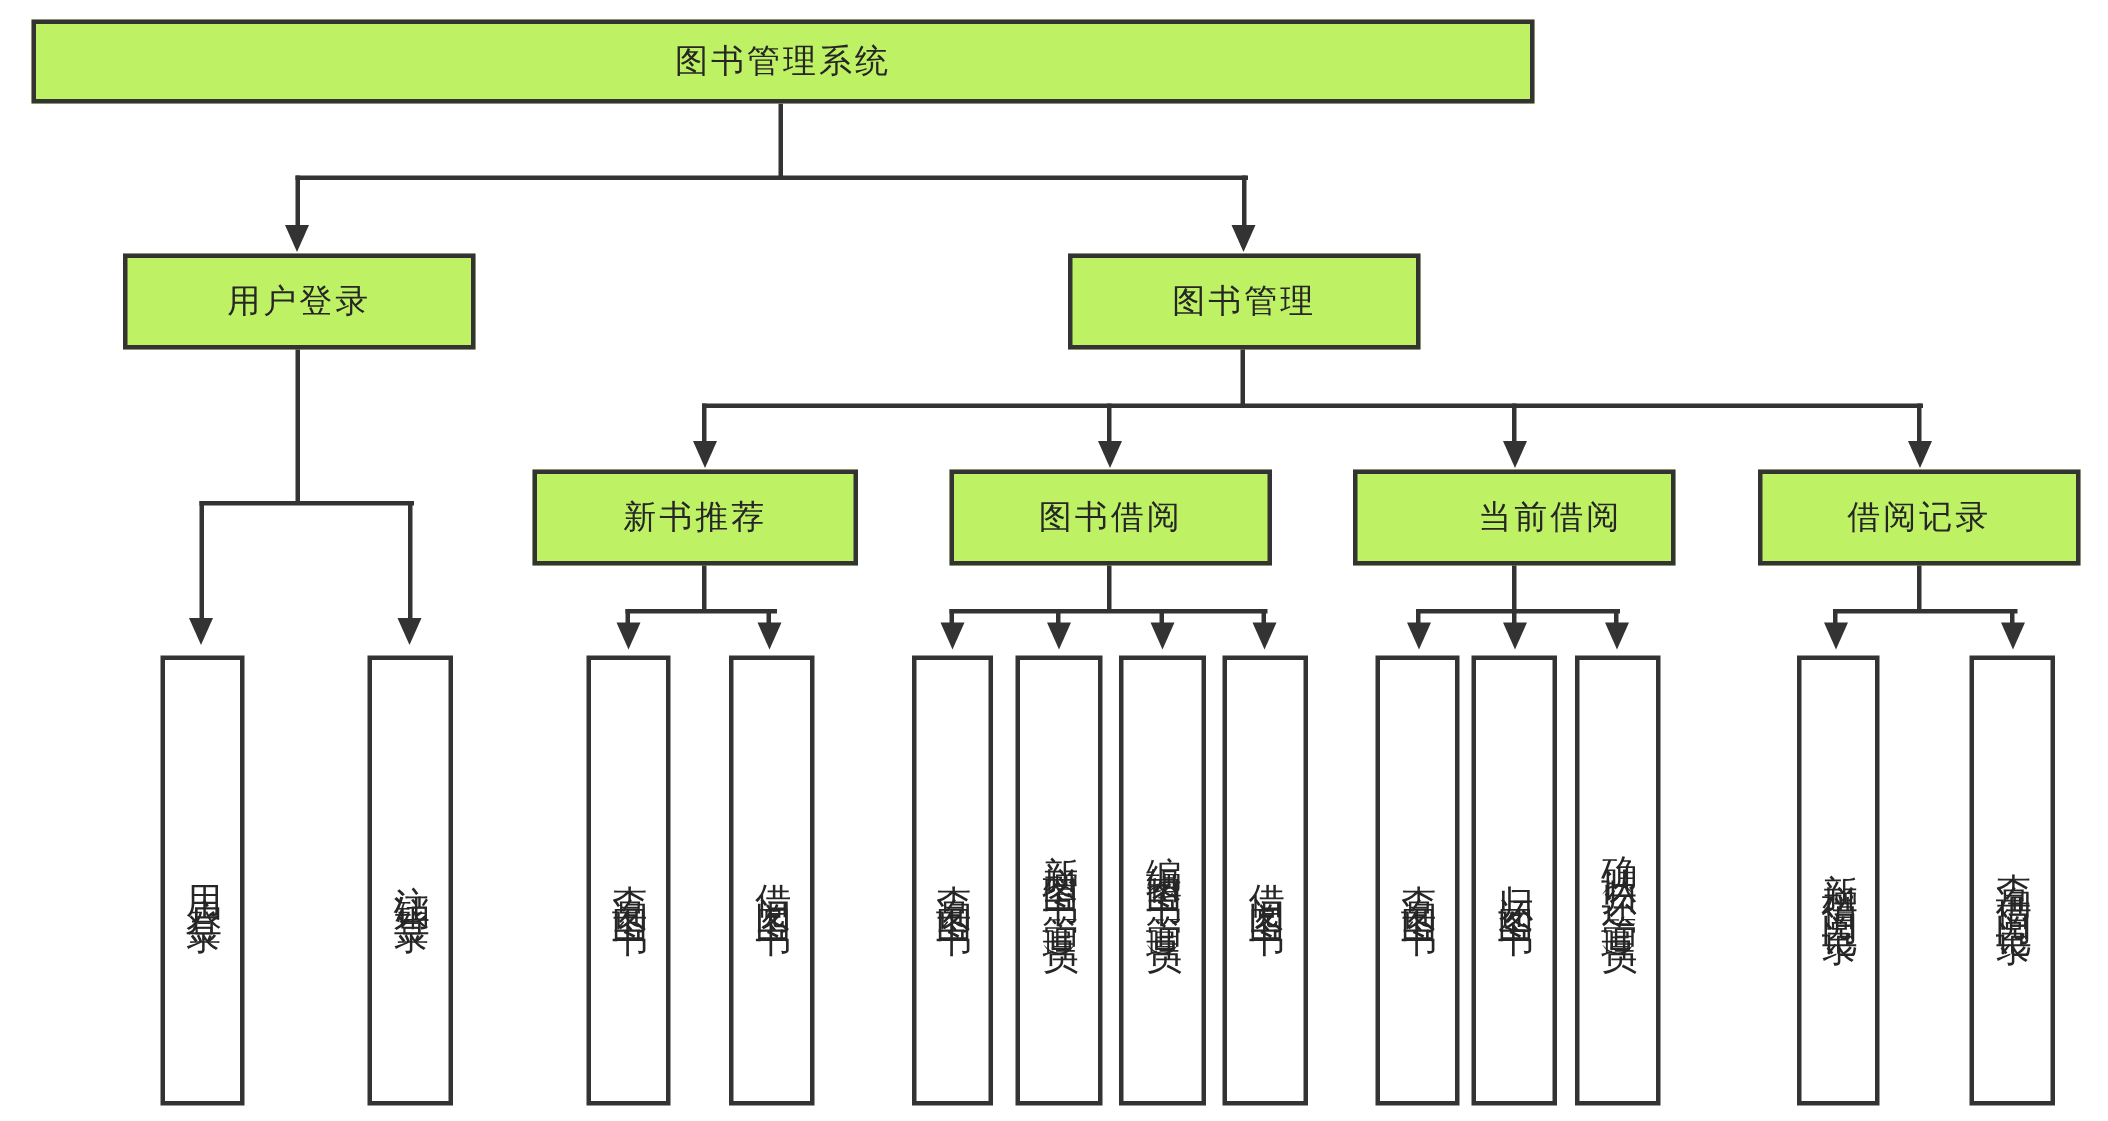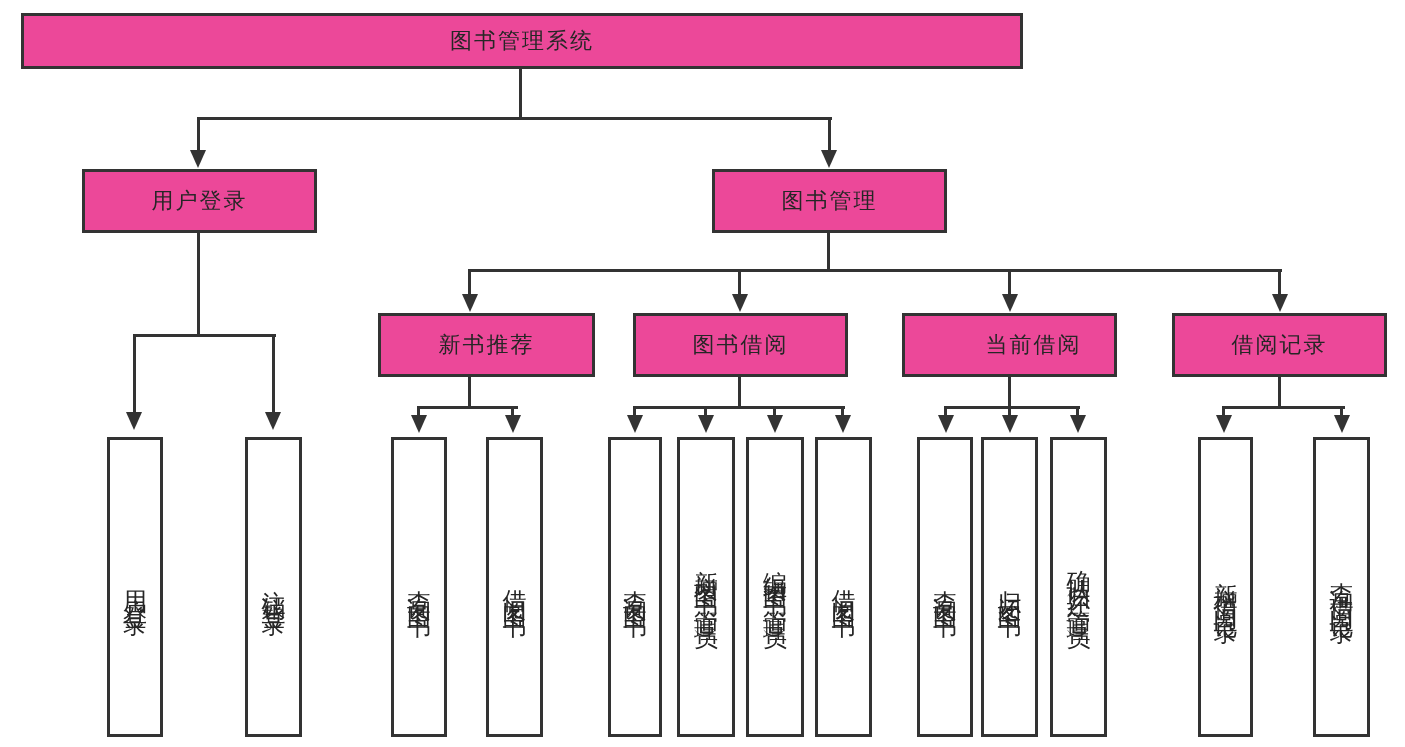--- a/index.html
+++ b/index.html
@@ -5,21 +5,21 @@
   :root{
     --line:#333333;
     --text:#262626;
   }
   html,body{margin:0;padding:0;background:#ffffff;}
   body{font-family:"Liberation Sans","DejaVu Sans",sans-serif;}
   #canvas{
     position:relative;width:1405px;height:747px;background:#ffffff;overflow:hidden;
   }
   .node{
-    position:absolute;box-sizing:border-box;background:#ec4899;
+    position:absolute;box-sizing:border-box;background:#bef264;
     border:3px solid var(--line);
     display:flex;align-items:center;justify-content:center;
     font-size:22px;color:var(--text);letter-spacing:2px;
   }
   .leaf{
     position:absolute;box-sizing:border-box;background:#ffffff;
     border:3px solid var(--line);
     display:flex;align-items:center;justify-content:center;
   }
   .leaf .vtext{
@@ -75,21 +75,21 @@
   <div class="hline" style="left:468px;top:269px;width:814px;"></div>
   <div class="vline" style="left:468px;top:269px;height:27px;"></div>
   <div class="arrowhead" style="left:462px;top:294px;"></div>
   <div class="vline" style="left:738px;top:269px;height:27px;"></div>
   <div class="arrowhead" style="left:732px;top:294px;"></div>
   <div class="vline" style="left:1008px;top:269px;height:27px;"></div>
   <div class="arrowhead" style="left:1002px;top:294px;"></div>
   <div class="vline" style="left:1278px;top:269px;height:27px;"></div>
   <div class="arrowhead" style="left:1272px;top:294px;"></div>
 
-  <div class="node" style="left:378px;top:313px;width:217px;height:64px;align-items:center;">
+  <div class="node" style="left:355px;top:313px;width:217px;height:64px;align-items:center;">
     <span>新书推荐</span>
   </div>
   <div class="node" style="left:633px;top:313px;width:215px;height:64px;">
     <span>图书借阅</span>
   </div>
   <div class="node" style="left:902px;top:313px;width:215px;height:64px;padding-left:48px;">
     <span>当前借阅</span>
   </div>
   <div class="node" style="left:1172px;top:313px;width:215px;height:64px;">
     <span>借阅记录</span>

